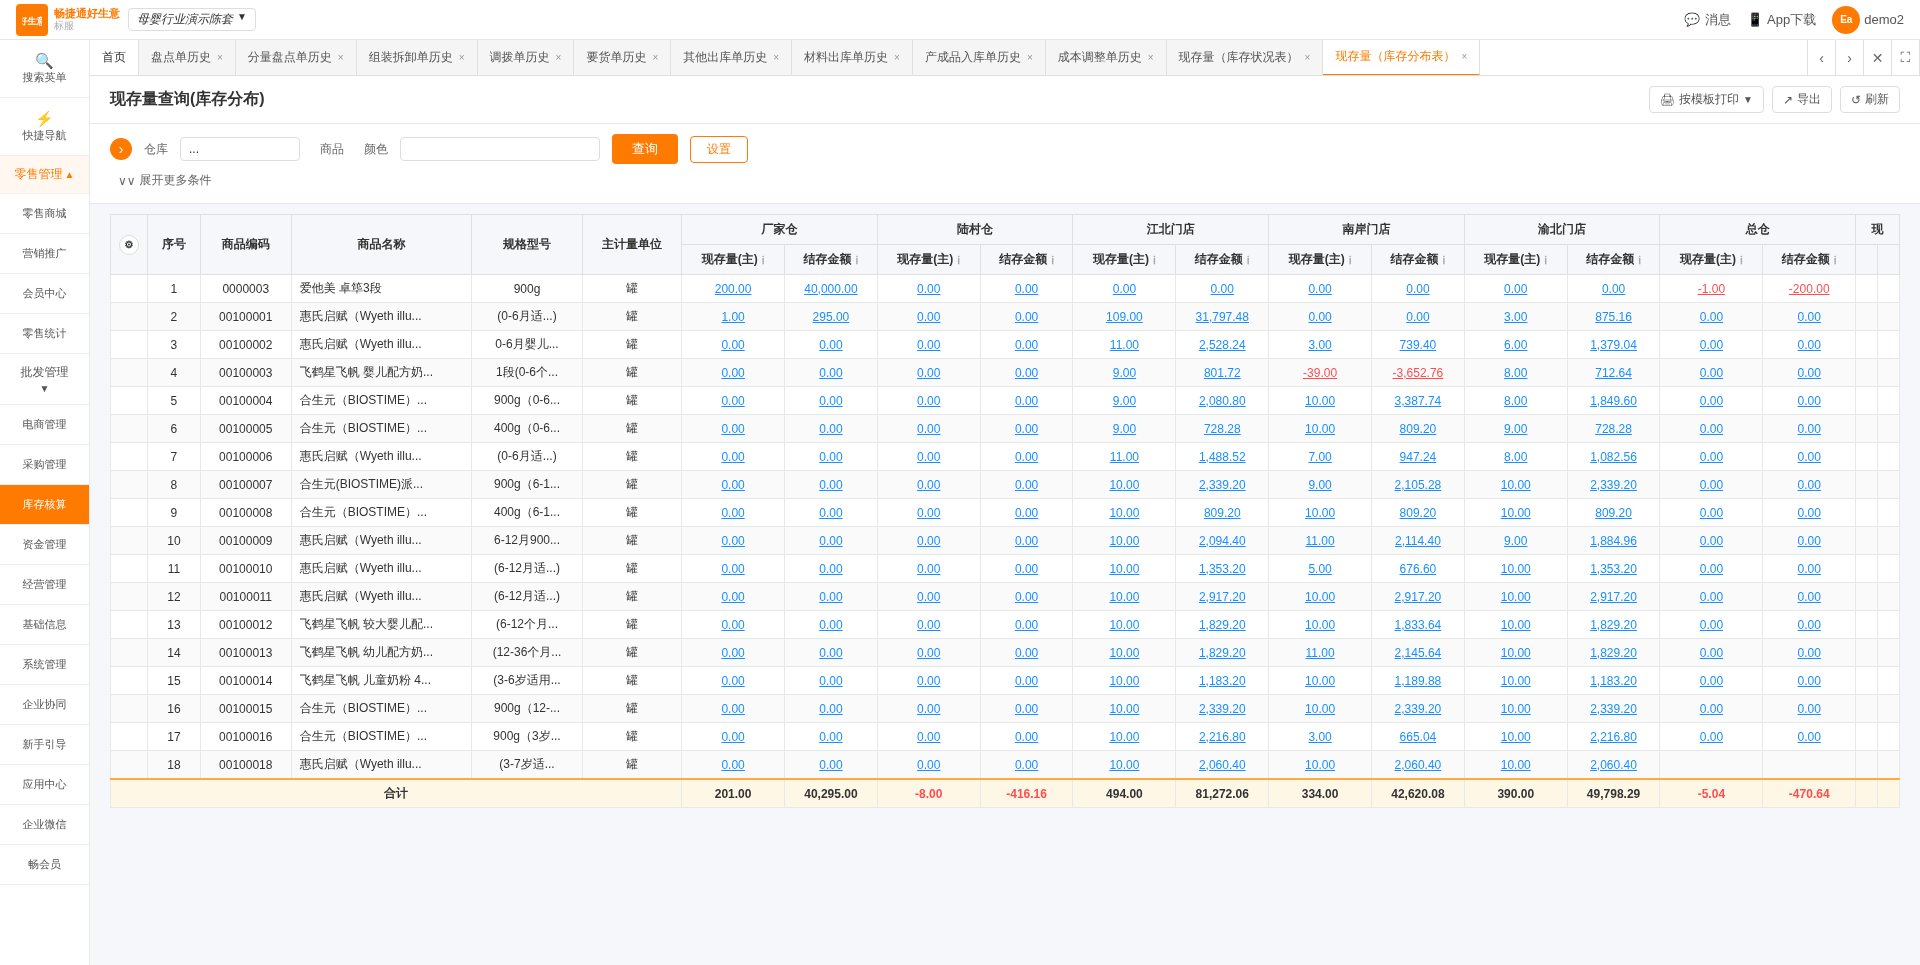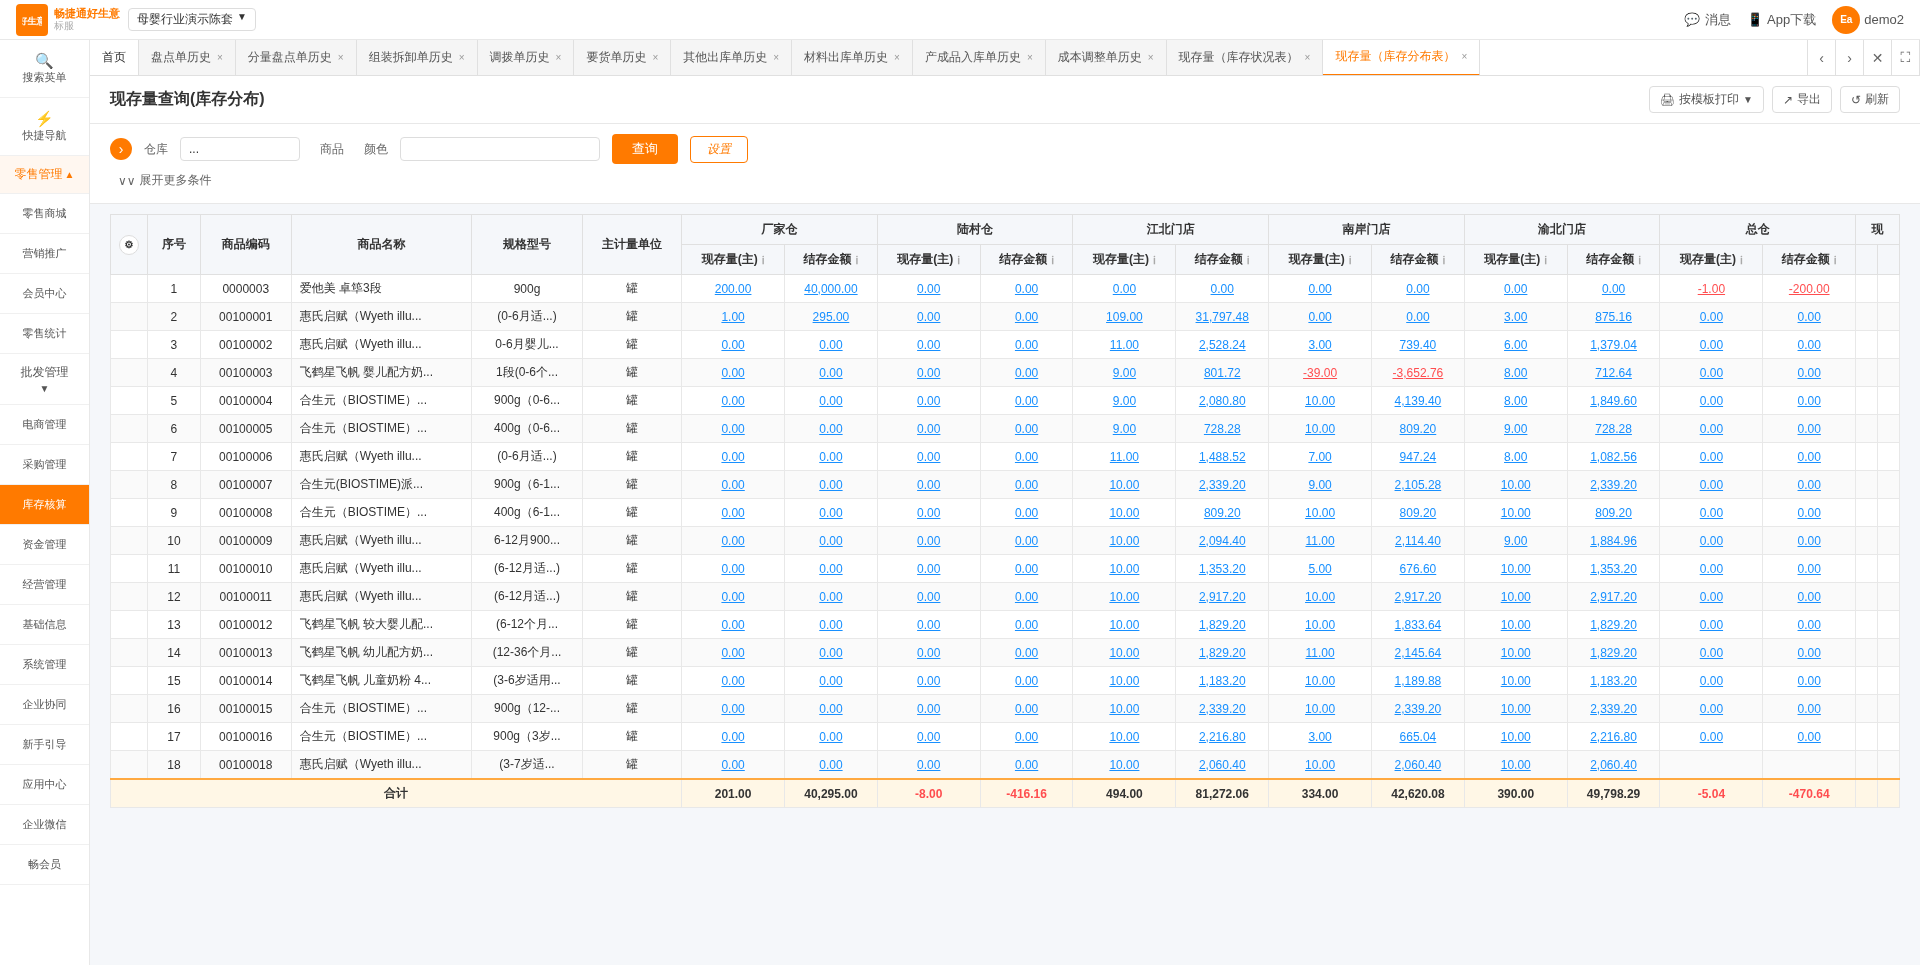--- a/index.html
+++ b/index.html
@@ -3,21 +3,21 @@
   <meta charset="utf-8">
   <style>
     * { margin: 0; padding: 0; box-sizing: border-box; }
     body { font-family: 'Microsoft YaHei', Arial, sans-serif; font-size: 12px; background: #f5f5f5; color: #333; overflow: hidden; width: 1920px; height: 965px; }
 
     
     .top-bar { height: 40px; background: #fff; display: flex; align-items: center; justify-content: space-between; padding: 0 16px; border-bottom: 1px solid #e8e8e8; }
     .top-bar-left { display: flex; align-items: center; gap: 8px; }
     .logo-area { display: flex; align-items: center; gap: 6px; }
     .logo-icon { width: 32px; height: 32px; background: #ff7a00; border-radius: 4px; display: flex; align-items: center; justify-content: center; color: #fff; font-size: 10px; font-weight: bold; }
-    .industry-select { display: flex; align-items: flex-start; gap: 4px; border: 1px solid #ddd; border-radius: 4px; padding: 2px 8px; font-size: 12px; cursor: pointer; color: #333; }
+    .industry-select { display: flex; align-items: flex-start; gap: 4px; border: 1px solid #ddd; border-radius: 4px; padding: 2px 8px; font-size: 12px; cursor: pointer; color: #333; font-style: italic; }
     .top-bar-right { display: flex; align-items: center; gap: 16px; font-size: 13px; color: #555; }
     .top-bar-right-item { display: flex; align-items: center; gap: 4px; cursor: pointer; }
     .avatar { width: 28px; height: 28px; border-radius: 50%; background: #ff7a00; display: flex; align-items: center; justify-content: center; color: #fff; font-size: 11px; }
 
     
     .main-layout { display: flex; height: calc(965px - 40px); }
 
     
     .sidebar { width: 90px; background: #fff; border-right: 1px solid #e8e8e8; display: flex; flex-direction: column; overflow-y: auto; }
     .sidebar-item { padding: 12px 6px; text-align: center; cursor: pointer; font-size: 12px; color: #555; border-bottom: 1px solid #f0f0f0; transition: background 0.2s; }
@@ -47,21 +47,21 @@
     .header-btn { display: flex; align-items: center; gap: 4px; padding: 4px 10px; border: 1px solid #ddd; border-radius: 4px; cursor: pointer; font-size: 12px; color: #555; background: #fff; }
 
     
     .filter-area { background: #fff; padding: 10px 20px; border-bottom: 1px solid #e8e8e8; }
     .filter-row { display: flex; align-items: center; gap: 12px; margin-bottom: 4px; }
     .filter-label { font-size: 12px; color: #666; white-space: nowrap; }
     .filter-input { border: 1px solid #ddd; border-radius: 4px; padding: 4px 8px; font-size: 12px; color: #333; background: #fff; min-width: 100px; }
     .filter-input-long { min-width: 400px; }
     .filter-expand { display: flex; align-items: center; gap: 4px; color: #666; font-size: 12px; cursor: pointer; padding: 4px 8px; }
     .btn-query { background: #ff7a00; color: #fff; border: none; border-radius: 4px; padding: 6px 20px; font-size: 13px; cursor: pointer; }
-    .btn-settings { background: #fff; color: #ff7a00; border: 1px solid #ff7a00; border-radius: 4px; padding: 4px 16px; font-size: 12px; cursor: pointer; font-style: italic; }
+    .btn-settings { background: #fff; color: #ff7a00; border: 1px solid #ff7a00; border-radius: 4px; padding: 4px 16px; font-size: 12px; cursor: pointer; }
 
     
     .table-container { flex: 1; overflow: auto; padding: 10px 20px; }
 
     
     .data-table { width: 100%; border-collapse: collapse; background: #fff; font-size: 12px; }
     .data-table th { background: #f5f7fa; border: 1px solid #e0e0e0; padding: 6px 8px; text-align: center; font-weight: bold; color: #333; white-space: nowrap; position: sticky; top: 0; z-index: 2; }
     .data-table td { border: 1px solid #e8e8e8; padding: 5px 8px; text-align: center; color: #333; white-space: nowrap; }
     .data-table .num-link { color: #1890ff; text-decoration: underline; cursor: pointer; }
     .data-table .neg { color: #ff4d4f; }
@@ -445,21 +445,21 @@
       <td style="text-align:left;max-width:140px;overflow:hidden;text-overflow:ellipsis;">合生元（BIOSTIME）...</td>
       <td>900g（0-6...</td>
       <td>罐</td>
       <td><span class="num-link">0.00</span></td>
       <td><span class="num-link">0.00</span></td>
       <td><span class="num-link">0.00</span></td>
       <td><span class="num-link">0.00</span></td>
       <td><span class="num-link">9.00</span></td>
       <td><span class="num-link">2,080.80</span></td>
       <td><span class="num-link">10.00</span></td>
-      <td><span class="num-link">4,139.40</span></td>
+      <td><span class="num-link">3,387.74</span></td>
       <td><span class="num-link">8.00</span></td>
       <td><span class="num-link">1,849.60</span></td>
       <td><span class="num-link">0.00</span></td>
       <td><span class="num-link">0.00</span></td>
       <td></td>
       <td></td>
     </tr>
               <tr style="background: rgb(250, 250, 250);">
       <td></td>
       <td class="row-num">6</td>

